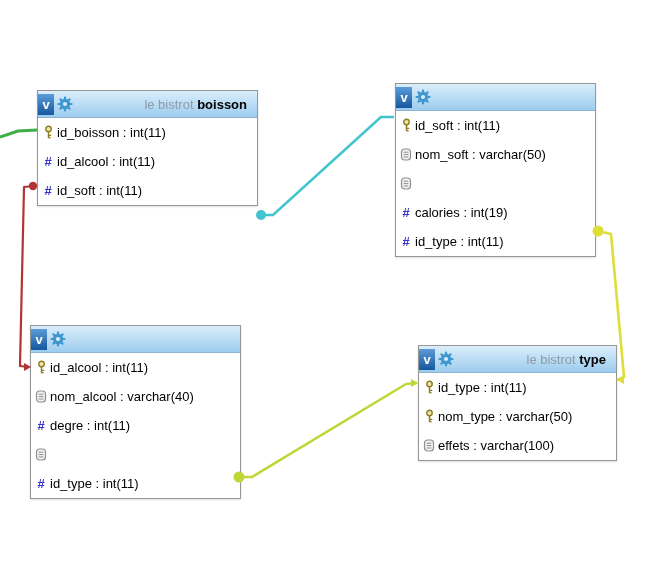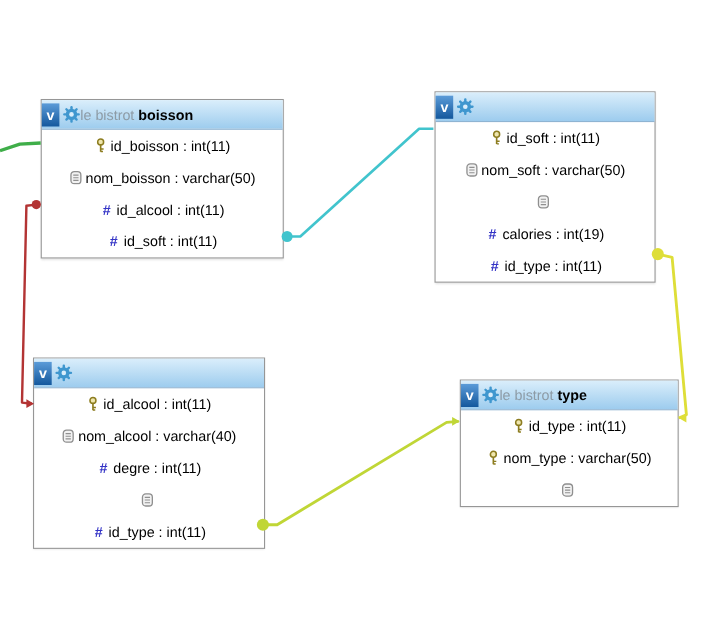--- a/index.html
+++ b/index.html
@@ -9,24 +9,24 @@
   .tbl{position:absolute;box-sizing:border-box;background:#fff;border:1px solid #969696;
        box-shadow:0 1px 2px rgba(0,0,0,0.12);}
   .hdr{height:26px;display:flex;align-items:center;
        background:linear-gradient(#daeefb,#9dccee);border-bottom:1px solid #8fb4d2;
        cursor:move;}
   .vbox{width:16px;height:21px;margin-right:3px;flex:none;
         background:linear-gradient(#5b9bd8,#14589d);
         color:#fff;font-weight:bold;font-size:13px;
         display:flex;align-items:center;justify-content:center;}
   .gear{width:16px;height:16px;flex:none;display:flex;align-items:center;justify-content:center;}
-  .ttl{flex:1;text-align:left;font-size:13px;color:#8d9ba6;padding-right:10px;white-space:nowrap;}
+  .ttl{flex:1;text-align:right;font-size:13px;color:#8d9ba6;padding-right:10px;white-space:nowrap;}
   .ttl b{color:#000;font-weight:bold;}
   .row{height:29px;display:flex;align-items:center;padding:0 4px 0 3px;
-       font-size:13px;color:#000;white-space:nowrap;justify-content:center;}
+       font-size:13px;color:#000;white-space:nowrap;}
   .ficon{width:14px;flex:none;display:flex;justify-content:center;align-items:center;margin-right:2px;}
   .hash{width:14px;flex:none;text-align:center;margin-right:2px;
         color:#3434c6;font-weight:bold;font-size:13px;}
 </style>
 </head>
 <body>
 
 <div class="canvas">
 
   <div class="tbl" style="left:37px;top:90px;width:221px;">
@@ -51,31 +51,20 @@
   <svg width="13" height="15" viewBox="0 0 13 15">
     <circle cx="6.5" cy="4" r="2.7" fill="#efe6ae" stroke="#8d7d20" stroke-width="1.4"></circle>
     <line x1="6.5" y1="6.8" x2="6.5" y2="13" stroke="#8d7d20" stroke-width="1.5"></line>
     <line x1="6.5" y1="10.4" x2="9.2" y2="10.4" stroke="#8d7d20" stroke-width="1.3"></line>
     <line x1="6.5" y1="12.8" x2="8.6" y2="12.8" stroke="#8d7d20" stroke-width="1.3"></line>
   </svg>
 </span>
         <span>id_boisson : int(11)</span>
       </div>
     <div class="row">
-        <span class="ficon">
-  <svg width="12" height="13" viewBox="0 0 12 13">
-    <rect x="1.5" y="1" width="9" height="11" rx="3" fill="#f2f2f2" stroke="#8f8f8f" stroke-width="1.2"></rect>
-    <line x1="3.6" y1="4.2" x2="8.4" y2="4.2" stroke="#8f8f8f" stroke-width="1"></line>
-    <line x1="3.6" y1="6.6" x2="8.4" y2="6.6" stroke="#8f8f8f" stroke-width="1"></line>
-    <line x1="3.6" y1="9" x2="8.4" y2="9" stroke="#8f8f8f" stroke-width="1"></line>
-  </svg>
-</span>
-        <span>nom_boisson : varchar(50)</span>
-      </div>
-    <div class="row">
         <span class="hash">#</span>
         <span>id_alcool : int(11)</span>
       </div>
     <div class="row">
         <span class="hash">#</span>
         <span>id_soft : int(11)</span>
       </div>
   </div>
 
   <div class="tbl" style="left:395px;top:83px;width:201px;">
@@ -235,20 +224,21 @@
       </div>
     <div class="row">
         <span class="ficon">
   <svg width="12" height="13" viewBox="0 0 12 13">
     <rect x="1.5" y="1" width="9" height="11" rx="3" fill="#f2f2f2" stroke="#8f8f8f" stroke-width="1.2"></rect>
     <line x1="3.6" y1="4.2" x2="8.4" y2="4.2" stroke="#8f8f8f" stroke-width="1"></line>
     <line x1="3.6" y1="6.6" x2="8.4" y2="6.6" stroke="#8f8f8f" stroke-width="1"></line>
     <line x1="3.6" y1="9" x2="8.4" y2="9" stroke="#8f8f8f" stroke-width="1"></line>
   </svg>
 </span>
+        <span>effets : varchar(100)</span>
       </div>
   </div>
 
   <svg class="rel-layer" width="655" height="566" id="rel-svg">
       <polyline points="0,137 18,131 37,130" fill="none" stroke="#3fae49" stroke-width="3" stroke-linejoin="round"></polyline>
       <polyline points="33,186 24,187 20,366 29,367" fill="none" stroke="#b33434" stroke-width="2.2" stroke-linejoin="round"></polyline>
       <circle cx="33" cy="186" r="4.2" fill="#b33434"></circle>
       <polygon points="31,367 24,363 24,371" fill="#b33434"></polygon>
       <polyline points="261,215 273,215 381,117 394,117" fill="none" stroke="#41c4cd" stroke-width="2.4" stroke-linejoin="round"></polyline>
       <circle cx="261" cy="215" r="5" fill="#41c4cd"></circle>

